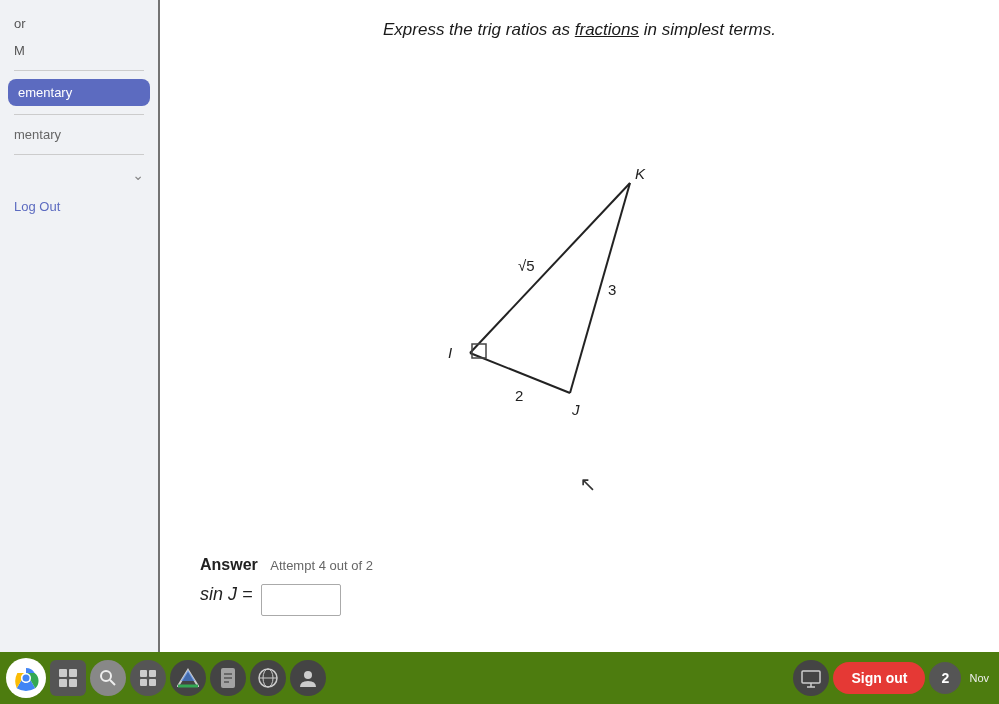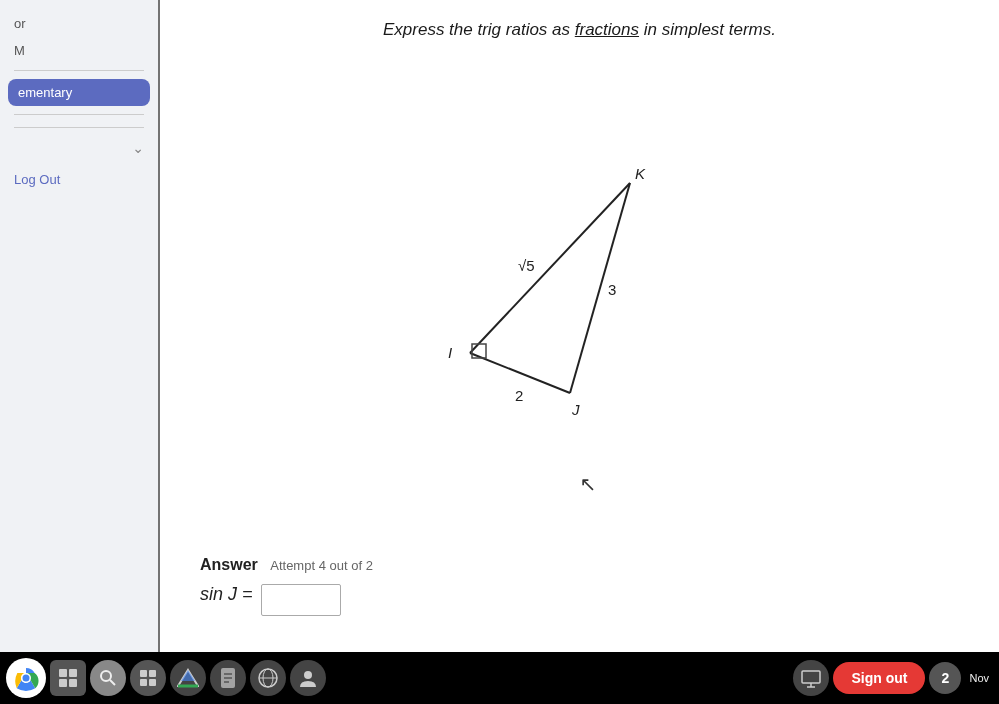--- a/index.html
+++ b/index.html
@@ -138,21 +138,21 @@
       border: 1px solid #aaa;
       border-radius: 2px;
       font-size: 16px;
       padding: 2px 6px;
       outline: none;
     }
 
     
     .taskbar {
       height: 52px;
-      background: #000000;
+      background: #4d7c0f;
       display: flex;
       align-items: center;
       padding: 0 6px;
       gap: 4px;
       flex-shrink: 0;
     }
 
     .taskbar-icon {
       width: 40px;
       height: 40px;
@@ -232,20 +232,21 @@
 <body>
 
 <div class="main-content">
 
   <div class="sidebar">
     <div class="sidebar-label">or</div>
     <div class="sidebar-label">M</div>
     <div class="sidebar-divider"></div>
     <div class="sidebar-item active">ementary</div>
     <div class="sidebar-divider"></div>
+    <div class="sidebar-item inactive">mentary</div>
     <div class="sidebar-divider"></div>
     <div style="display:flex;justify-content:flex-end;padding:6px 14px;">
       <span style="font-size:14px;color:#888;cursor:pointer;">⌄</span>
     </div>
     <div class="sidebar-logout">Log Out</div>
   </div>
 
   <div class="panel">
     <div class="problem-title">
       Express the trig ratios as <span class="fraction-word">fractions</span> in simplest terms.

